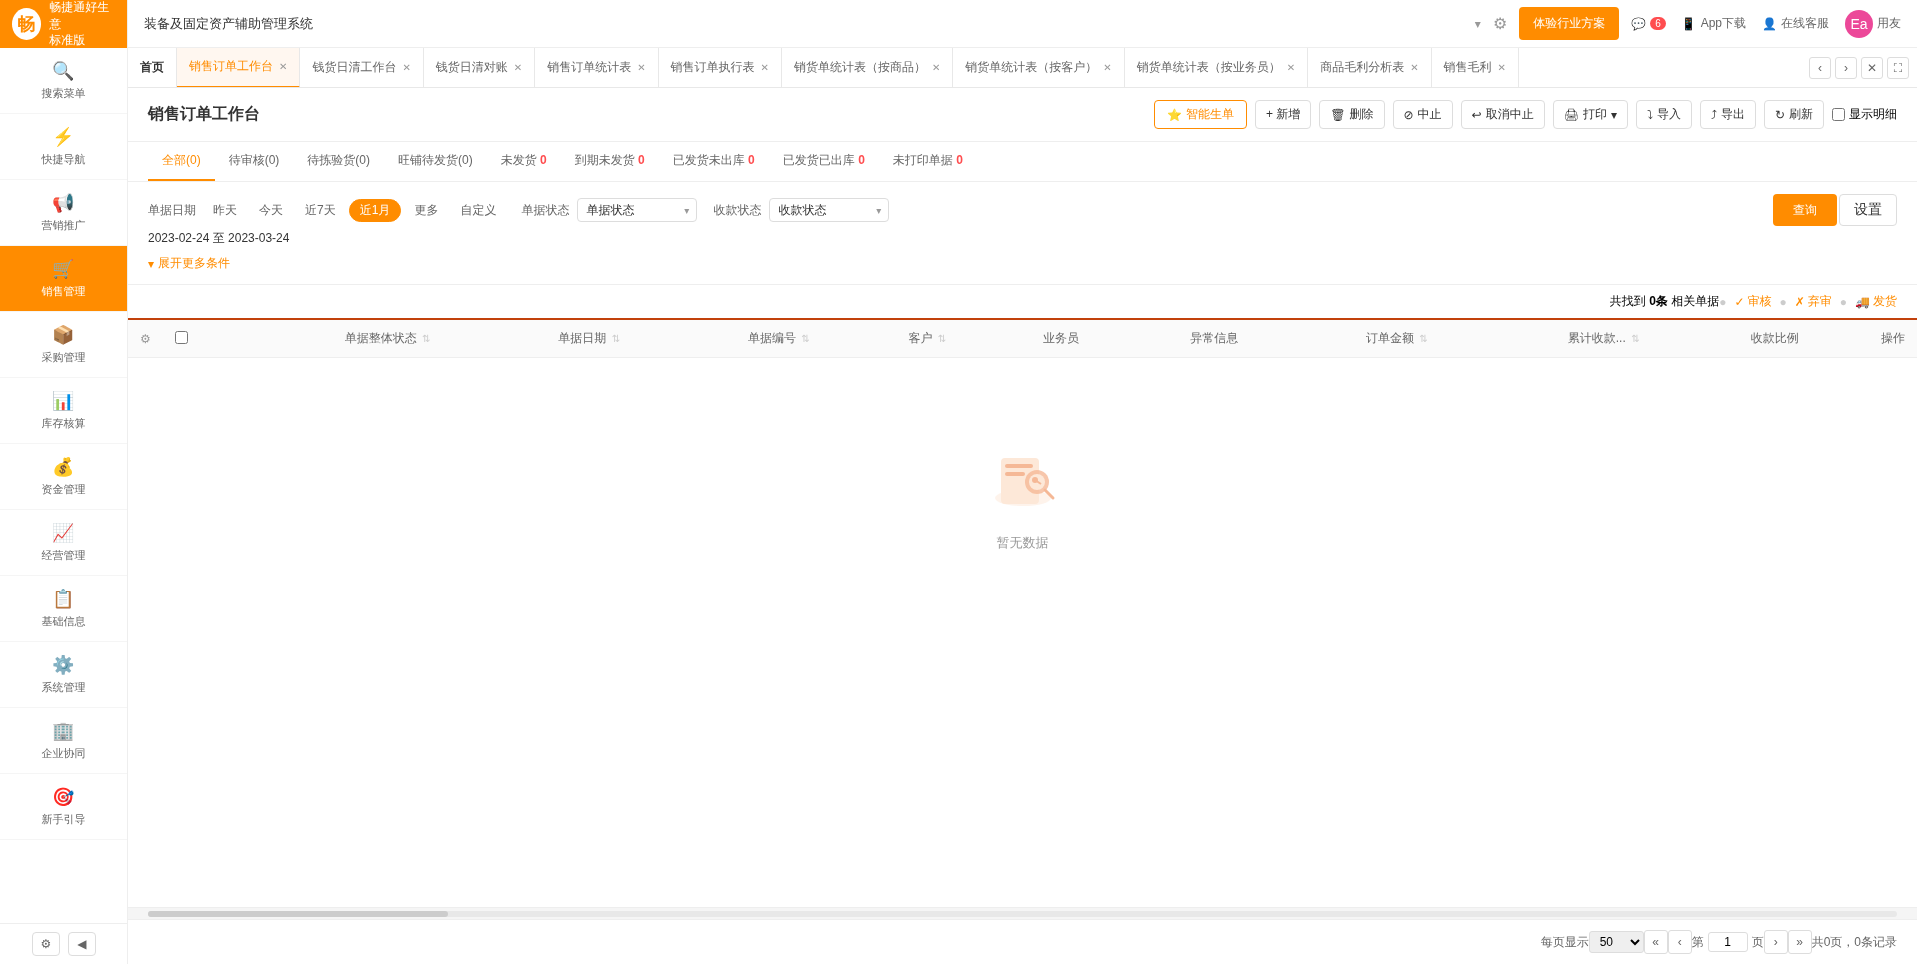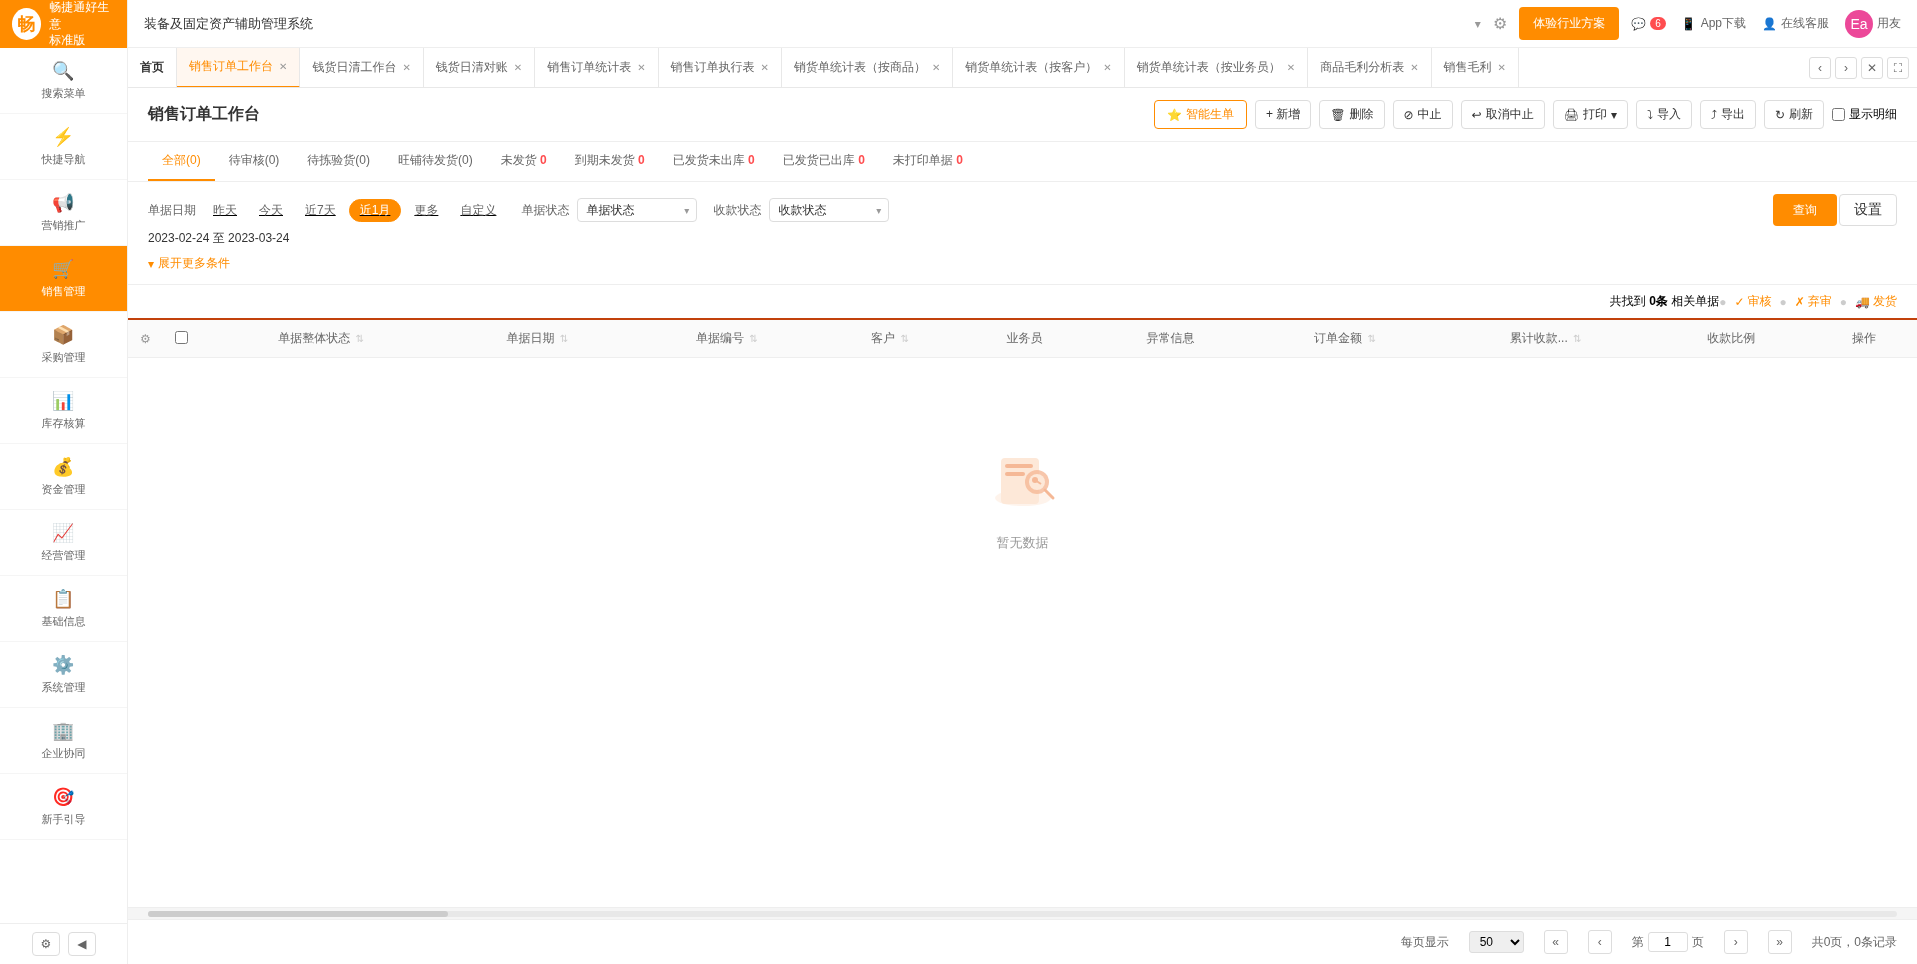--- a/index.html
+++ b/index.html
@@ -51,51 +51,51 @@
     
     .sub-tabs { background: #fff; padding: 0 20px; border-bottom: 1px solid #eee; display: flex; align-items: center; gap: 0; }
     .sub-tab { padding: 10px 14px; cursor: pointer; color: #666; font-size: 12px; border-bottom: 2px solid transparent; white-space: nowrap; }
     .sub-tab.active { color: #ff8c00; border-bottom: 2px solid #ff8c00; }
 
     
     .filter-bar { background: #fff; padding: 12px 20px; border-bottom: 1px solid #eee; }
     .filter-row { display: flex; align-items: center; gap: 16px; flex-wrap: wrap; }
     .filter-item { display: flex; align-items: center; gap: 8px; }
     .filter-label { color: #666; white-space: nowrap; }
-    .filter-date-options { display: flex; align-items: center; gap: 4px; text-decoration: underline; }
+    .filter-date-options { display: flex; align-items: center; gap: 4px; }
     .filter-date-btn { padding: 2px 8px; border-radius: 3px; cursor: pointer; color: #666; border: 1px solid transparent; font-size: 12px; }
     .filter-date-btn.active { background: #ff8c00; color: #fff; border-color: #ff8c00; border-radius: 12px; padding: 2px 10px; }
     .filter-date-range { color: #333; font-size: 12px; margin-top: 4px; }
     .filter-select { border: 1px solid #ddd; border-radius: 4px; padding: 4px 24px 4px 8px; color: #333; background: #fff; cursor: pointer; font-size: 12px; min-width: 120px; appearance: none; }
     .filter-select-wrap { position: relative; display: inline-block; }
     .filter-select-wrap::after { content: '▾'; position: absolute; right: 8px; top: 50%; transform: translateY(-50%); color: #999; pointer-events: none; font-size: 10px; }
     .expand-btn { display: flex; align-items: center; gap: 4px; color: #ff8c00; cursor: pointer; font-size: 12px; margin-top: 8px; }
     .btn-query { background: #ff8c00; color: #fff; border: none; border-radius: 4px; padding: 6px 20px; cursor: pointer; font-size: 12px; }
     .btn-setting { background: #fff; border: 1px solid #ddd; color: #333; border-radius: 4px; padding: 6px 14px; cursor: pointer; font-size: 14px; }
 
     
     .result-bar { background: #fff; padding: 8px 20px; display: flex; align-items: center; justify-content: flex-end; border-bottom: 2px solid #c2410c; }
     .result-actions { display: flex; align-items: center; gap: 8px; }
     .result-btn { background: none; border: none; cursor: pointer; color: #ff8c00; font-size: 12px; display: flex; align-items: center; gap: 3px; }
 
     
     .table-wrap { background: #fff; flex: 1; overflow: auto; margin: 0; }
     table { width: 100%; border-collapse: collapse; }
     thead tr { background: #fafafa; }
-    th { padding: 10px 12px; text-align: center; color: #666; font-weight: normal; border-bottom: 1px solid #eee; white-space: nowrap; font-size: 12px; }
+    th { padding: 10px 12px; text-align: right; color: #666; font-weight: normal; border-bottom: 1px solid #eee; white-space: nowrap; font-size: 12px; }
     th .sort-icon { color: #ccc; margin-left: 2px; font-size: 10px; }
     .settings-icon { color: #999; cursor: pointer; }
 
     
     .empty-state { display: flex; flex-direction: column; align-items: center; justify-content: center; padding: 80px 0; background: #fff; }
     .empty-icon { width: 80px; height: 80px; margin-bottom: 16px; }
     .empty-text { color: #999; font-size: 13px; }
 
     
-    .pagination { background: #fff; padding: 10px 20px; display: flex; align-items: center; justify-content: flex-end; gap: 20px; border-top: 1px solid #eee; }
+    .pagination { background: #fff; padding: 10px 20px; display: flex; align-items: center; justify-content: flex-end; gap: 0; border-top: 1px solid #eee; }
     .pagination-label { color: #666; }
     .pagination-select { border: 1px solid #ddd; border-radius: 3px; padding: 2px 6px; font-size: 12px; }
     .pagination-btn { background: #fff; border: 1px solid #ddd; border-radius: 3px; width: 24px; height: 24px; display: flex; align-items: center; justify-content: center; cursor: pointer; color: #666; font-size: 12px; }
     .pagination-btn:disabled { color: #ccc; cursor: not-allowed; }
     .pagination-page { display: flex; align-items: center; gap: 4px; }
     .pagination-input { width: 40px; border: 1px solid #ddd; border-radius: 3px; padding: 2px 4px; text-align: center; font-size: 12px; }
     .pagination-info { color: #666; }
 
     .checkbox-col { width: 32px; text-align: center; }
     input[type="checkbox"] { cursor: pointer; }

